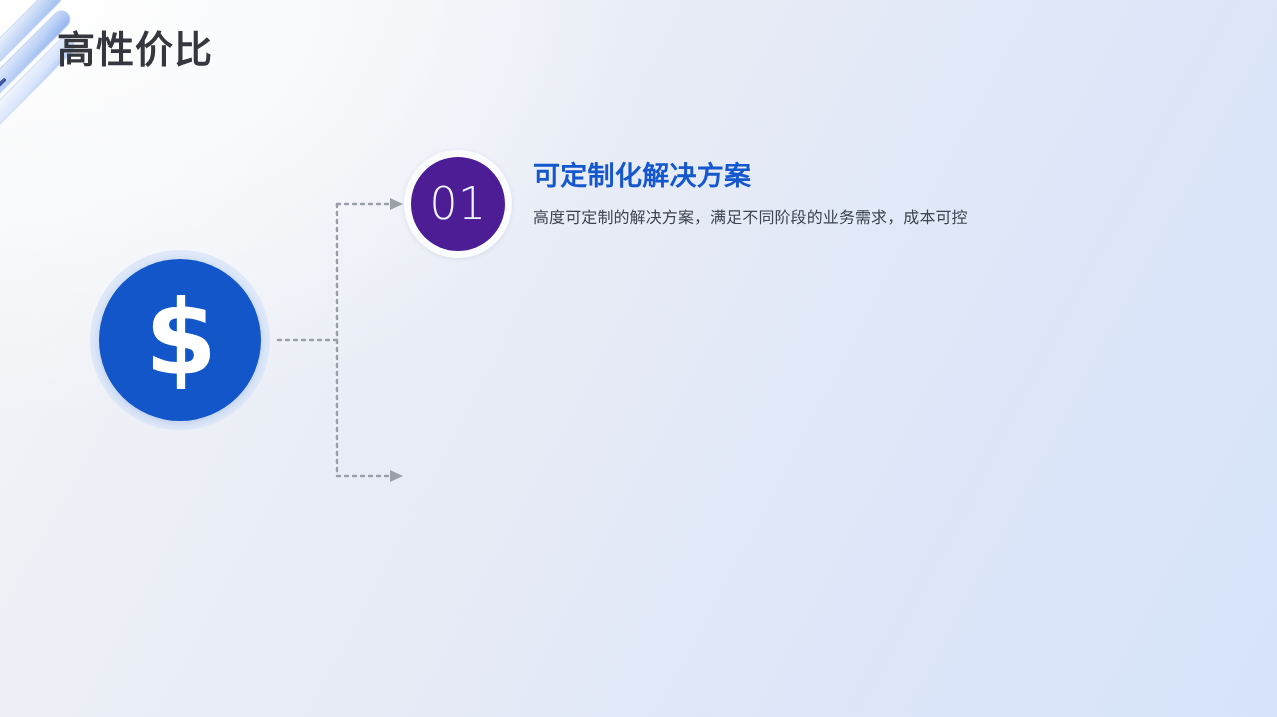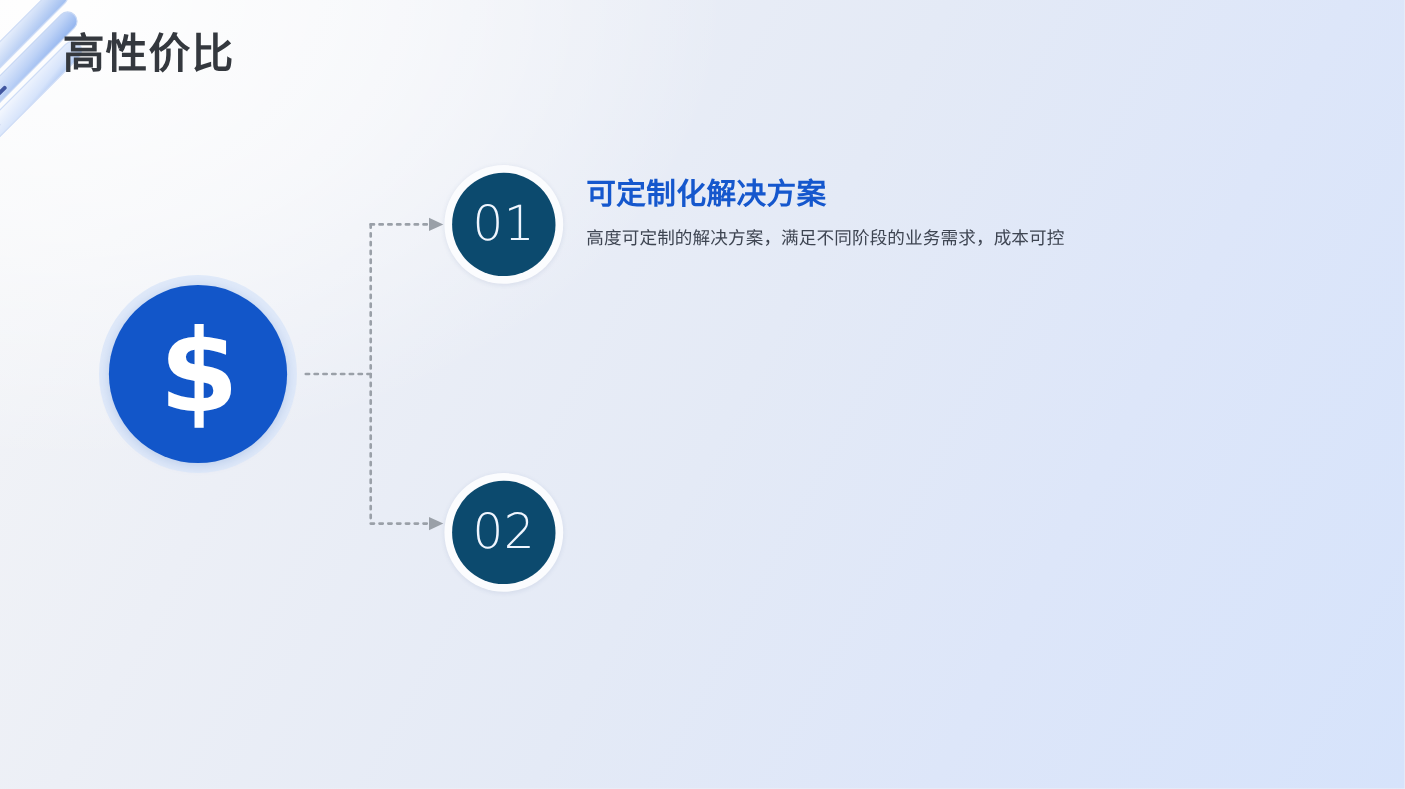--- a/index.html
+++ b/index.html
@@ -100,21 +100,21 @@
     background: #fbfcfe;
     display: flex;
     align-items: center;
     justify-content: center;
     box-shadow: 0 1px 5px rgba(40,70,130,0.10);
   }
   .node-inner {
     width: 94px;
     height: 94px;
     border-radius: 50%;
-    background: #0c4a6e;
+    background: #4c1d95;
     display: flex;
     align-items: center;
     justify-content: center;
   }
   .node-num {
     color: #f0f6ff;
     font-size: 44px;
     font-weight: 300;
     line-height: 1;
     letter-spacing: 0.5px;
@@ -208,22 +208,17 @@
     <div class="node-inner">
       <span class="node-num">01</span>
     </div>
   </div>
 
   <div class="item-text" id="text-1">
     <div class="item-title">可定制化解决方案</div>
     <div class="item-desc">高度可定制的解决方案，满足不同阶段的业务需求，成本可控</div>
   </div>
 
-  <div class="node" id="node-2">
-    <div class="node-inner">
-      <span class="node-num">02</span>
-    </div>
-  </div>
 
   <div class="item-text" id="text-2">
   </div>
 
 </div>
 
 </body></html>

